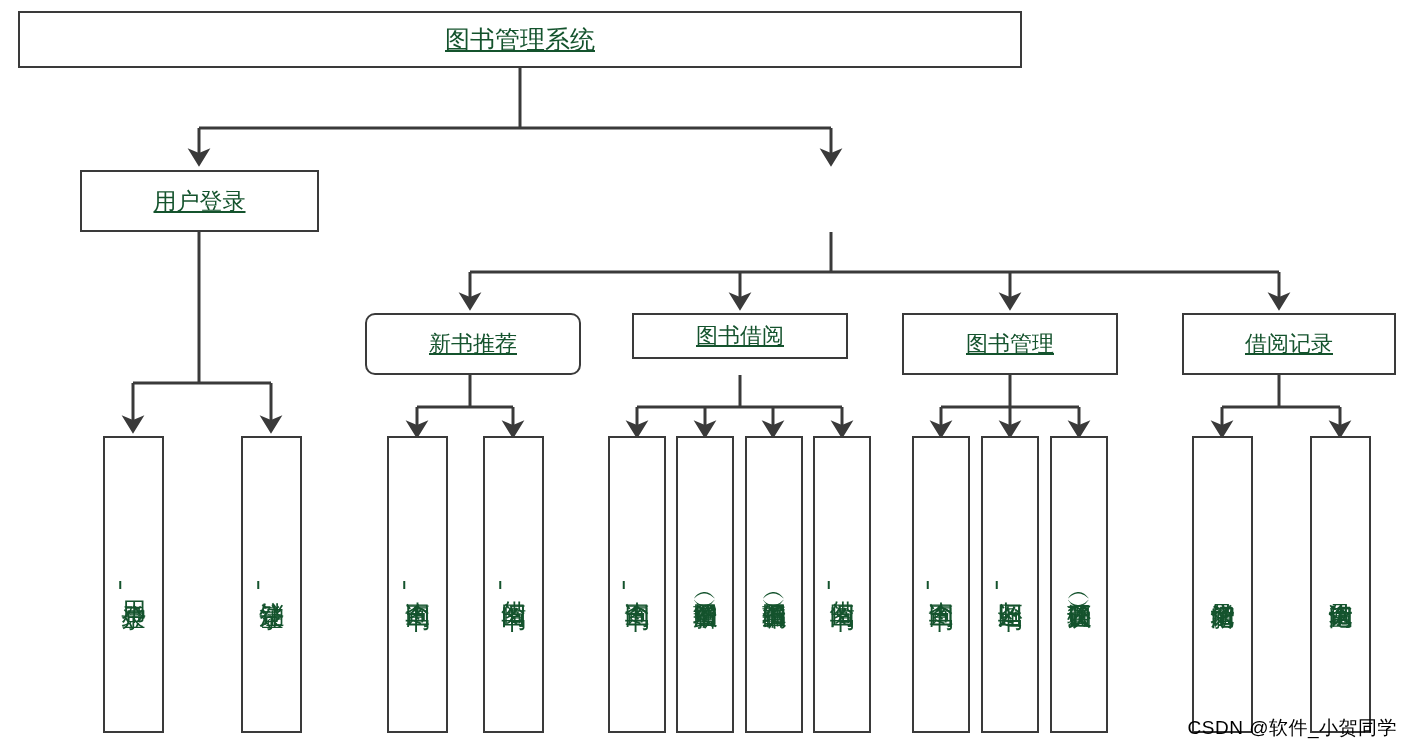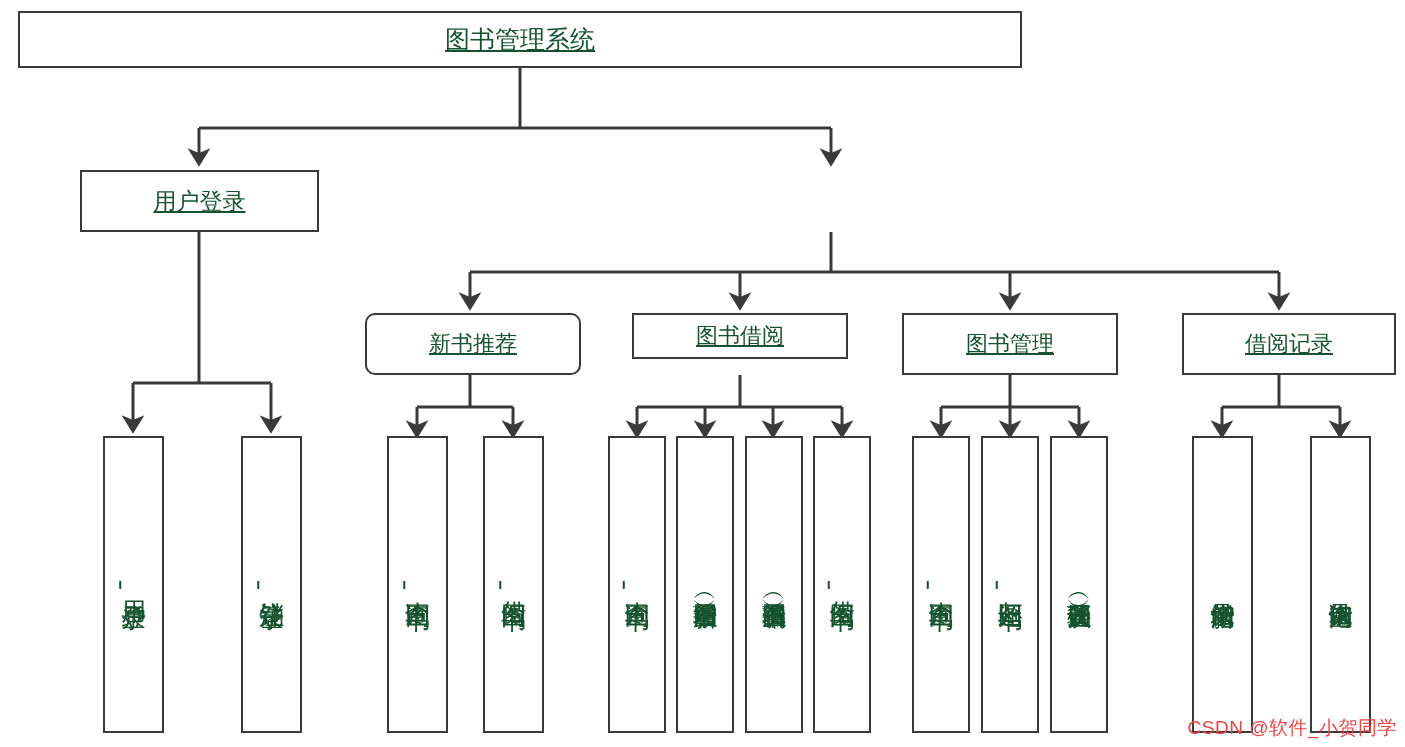--- a/index.html
+++ b/index.html
@@ -62,21 +62,21 @@
   .node.leaf.long .node-label {
     font-size: 24px;
     letter-spacing: 0px;
     line-height: 1.1;
   }
   #watermark {
     position: absolute;
     right: 8px;
     bottom: 6px;
     font-size: 19px;
-    color: #ef4444;
+    color: #000000;
     white-space: nowrap;
     letter-spacing: 0.5px;
   }
 </style>
 </head>
 <body>
 
 <div id="diagram-root">
 
   <svg id="edge-layer" viewBox="0 0 1405 747" width="1405" height="747">

